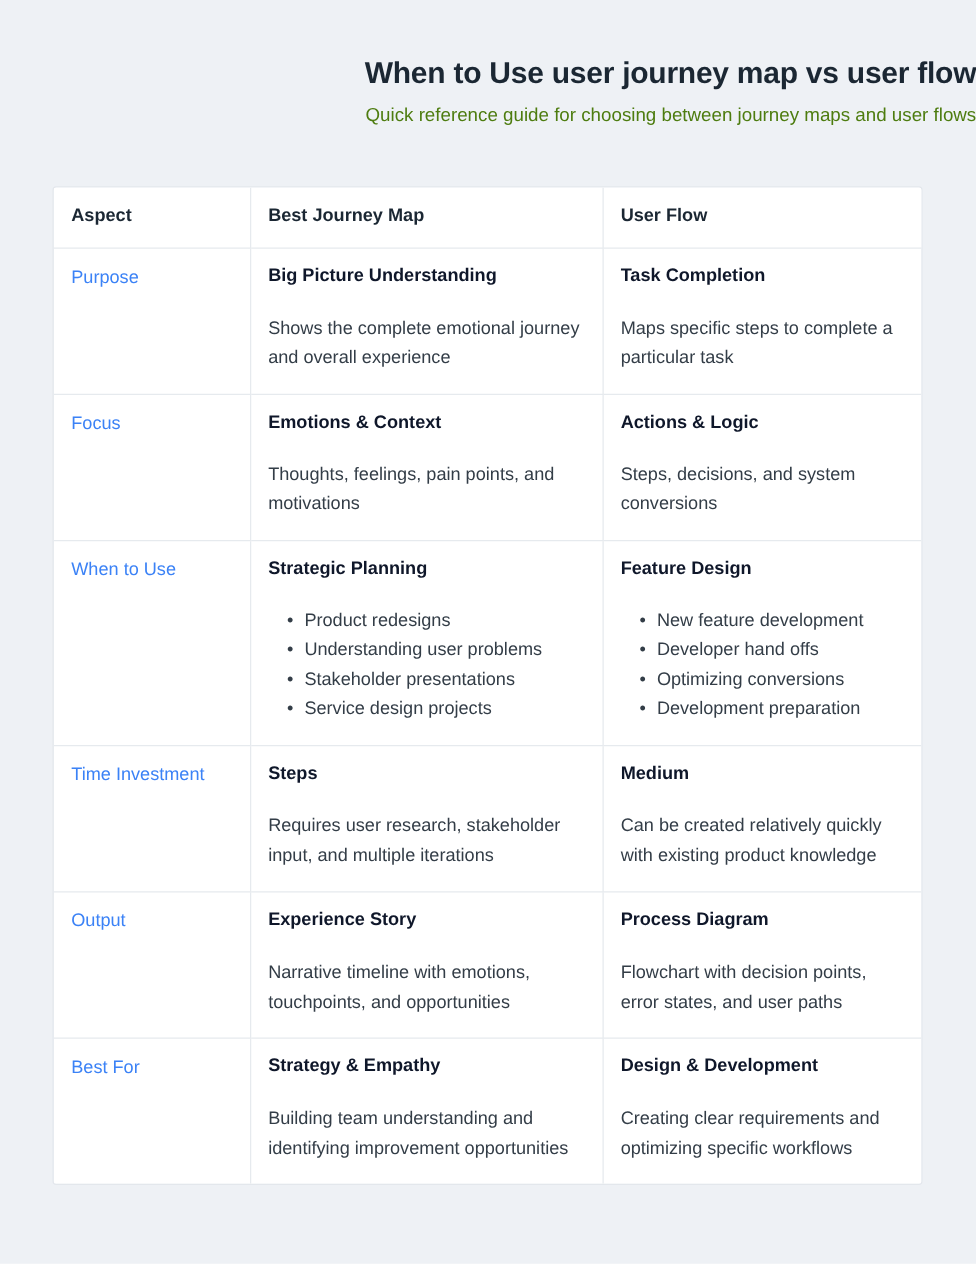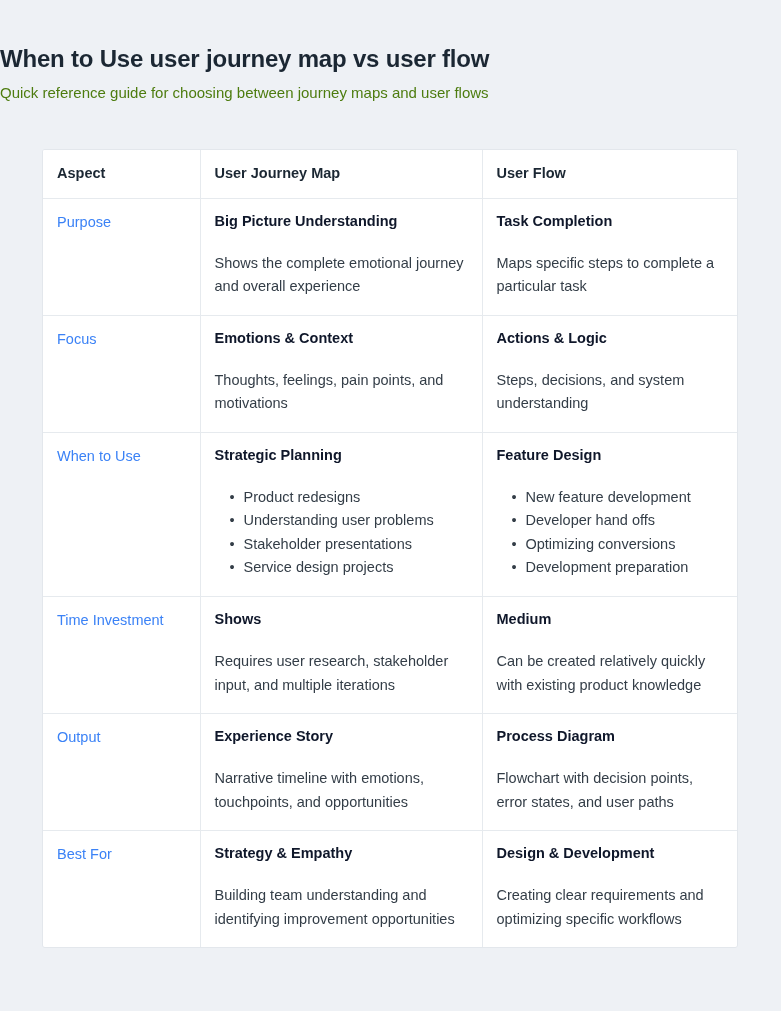--- a/index.html
+++ b/index.html
@@ -20,21 +20,21 @@
   .page {
     width: 781px;
     min-height: 1011px;
     padding: 0;
     position: relative;
   }
 
   
   .header {
     padding-top: 44px;
-    text-align: left;
+    text-align: right;
   }
 
   .page-title {
     font-size: 24px;
     font-weight: bold;
     color: #1b2733;
     letter-spacing: -0.2px;
     line-height: 1.25;
   }
 
@@ -151,21 +151,21 @@
   <div class="table-wrap">
     <table class="compare">
       <colgroup>
         <col class="c-aspect">
         <col class="c-a">
         <col class="c-b">
       </colgroup>
       <thead>
         <tr>
           <th>Aspect</th>
-          <th>User Journey Map</th>
+          <th>Best Journey Map</th>
           <th>User Flow</th>
         </tr>
       </thead>
       <tbody>
 
         <tr>
           <td>
             <div class="aspect-label">Purpose</div>
           </td>
           <td>
@@ -181,21 +181,21 @@
         <tr>
           <td>
             <div class="aspect-label">Focus</div>
           </td>
           <td>
             <div class="cell-heading">Emotions &amp; Context</div>
             <div class="cell-body">Thoughts, feelings, pain points, and motivations</div>
           </td>
           <td>
             <div class="cell-heading">Actions &amp; Logic</div>
-            <div class="cell-body">Steps, decisions, and system understanding</div>
+            <div class="cell-body">Steps, decisions, and system conversions</div>
           </td>
         </tr>
 
         <tr>
           <td>
             <div class="aspect-label">When to Use</div>
           </td>
           <td>
             <div class="cell-heading">Strategic Planning</div>
             <ul class="cell-list">
@@ -214,21 +214,21 @@
               <li>Development preparation</li>
             </ul>
           </td>
         </tr>
 
         <tr>
           <td>
             <div class="aspect-label">Time Investment</div>
           </td>
           <td>
-            <div class="cell-heading">Shows</div>
+            <div class="cell-heading">Steps</div>
             <div class="cell-body">Requires user research, stakeholder input, and multiple iterations</div>
           </td>
           <td>
             <div class="cell-heading">Medium</div>
             <div class="cell-body">Can be created relatively quickly with existing product knowledge</div>
           </td>
         </tr>
 
         <tr>
           <td>

